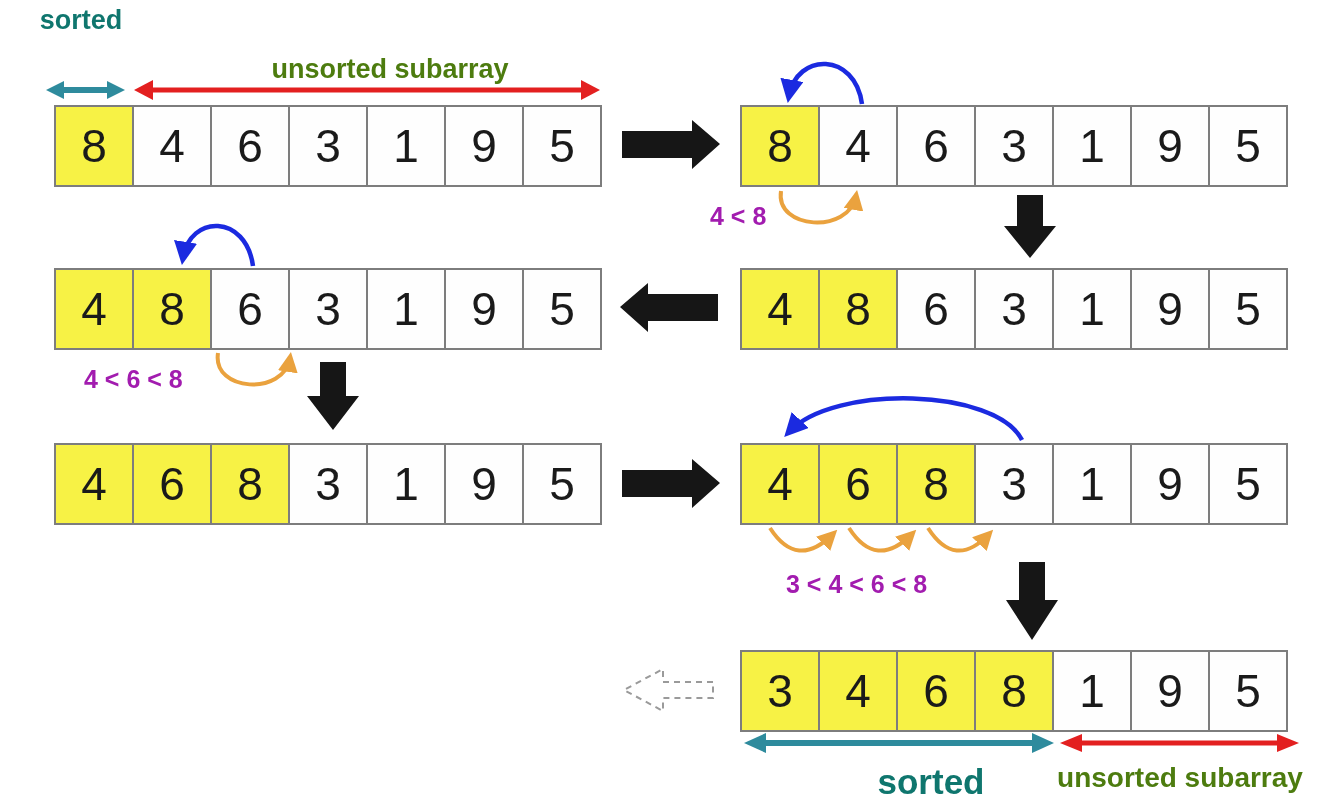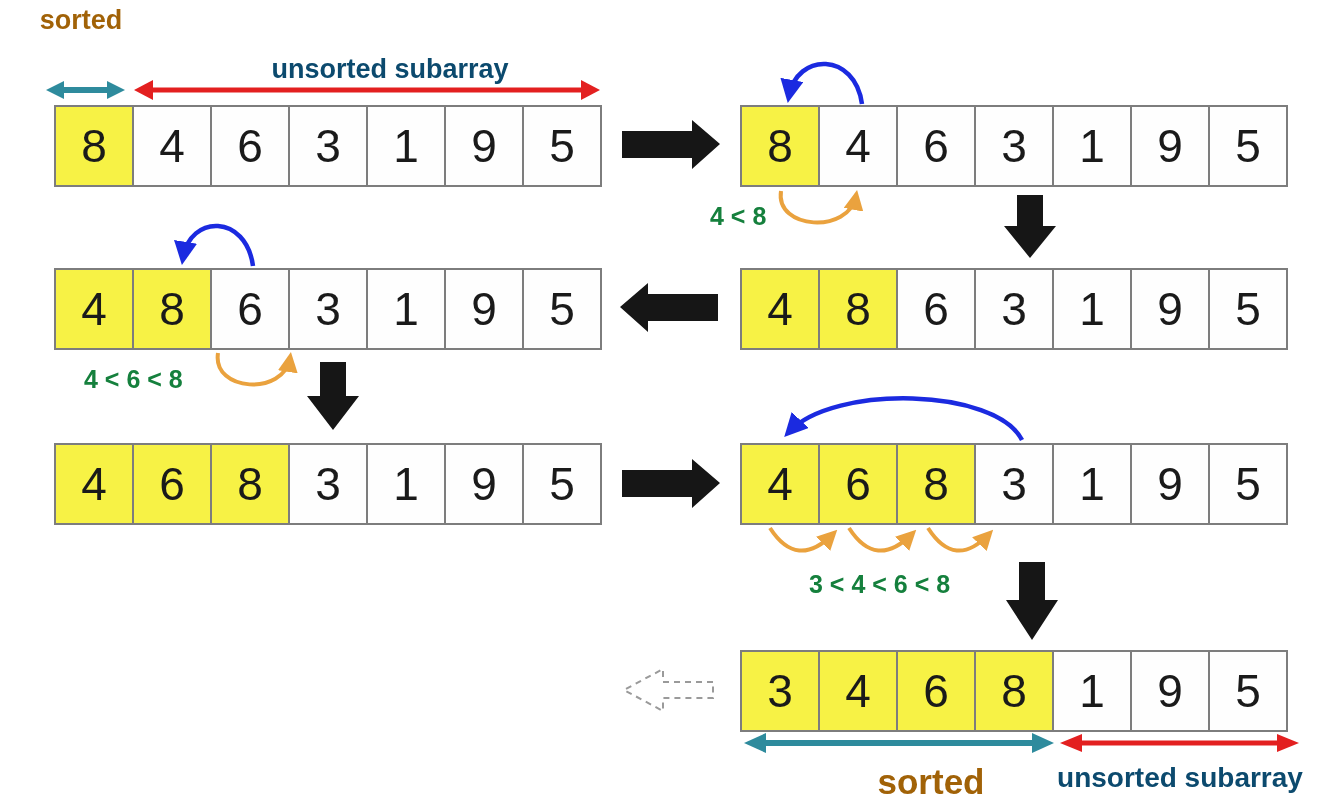--- a/index.html
+++ b/index.html
@@ -9,23 +9,23 @@
   }
   .arr{position:absolute;display:flex;}
   .cell{
     width:76px;height:78px;border:2px solid #7d7d7d;background:#fefefe;
     display:flex;align-items:center;justify-content:center;
     font-size:46px;color:#1a1a1a;margin-left:-2px;
   }
   .cell:first-child{margin-left:0;}
   .cell.sorted{background:#f7f245;}
   .lbl{position:absolute;font-weight:bold;}
-  .teal{color:#a16207;}
-  .red{color:#0c4a6e;}
-  .cmp{position:absolute;color:#15803d;font-size:25px;font-weight:600;white-space:nowrap;}
+  .teal{color:#0f766e;}
+  .red{color:#4d7c0f;}
+  .cmp{position:absolute;color:#a21caf;font-size:25px;font-weight:600;white-space:nowrap;}
   svg.overlay{position:absolute;left:0;top:0;pointer-events:none;}
 </style>
 </head>
 <body>
 
 <div id="canvas">
 
   <div class="lbl teal" style="left:6px;top:4px;width:150px;text-align:center;font-size:27px;line-height:32px;">
     <div>sorted</div>
   </div>
@@ -91,21 +91,21 @@
       <div class="cell sorted">4</div>
       <div class="cell sorted">6</div>
       <div class="cell sorted">8</div>
       <div class="cell">1</div>
       <div class="cell">9</div>
       <div class="cell">5</div>
     </div>
 
   <div class="cmp" style="left:710px;top:202px;">4 &lt; 8</div>
   <div class="cmp" style="left:56px;top:365px;margin-left:28px;">4 &lt; 6 &lt; 8</div>
-  <div class="cmp" style="left:809px;top:570px;">3 &lt; 4 &lt; 6 &lt; 8</div>
+  <div class="cmp" style="left:786px;top:570px;">3 &lt; 4 &lt; 6 &lt; 8</div>
 
   <div class="lbl teal" style="left:806px;top:762px;width:250px;text-align:center;font-size:35px;">sorted subarray</div>
   <div class="lbl red" style="left:1040px;top:762px;width:280px;text-align:center;font-size:28px;">unsorted subarray</div>
 
   <svg class="overlay" width="1322" height="804" viewBox="0 0 1322 804">
     <defs>
       <marker id="mblue" viewBox="0 0 10 10" refX="7" refY="5" markerWidth="5.2" markerHeight="5.2" orient="auto">
         <path d="M0,0 L10,5 L0,10 z" fill="#1b2ae0"></path>
       </marker>
       <marker id="morange" viewBox="0 0 10 10" refX="7" refY="5" markerWidth="5" markerHeight="5" orient="auto">

